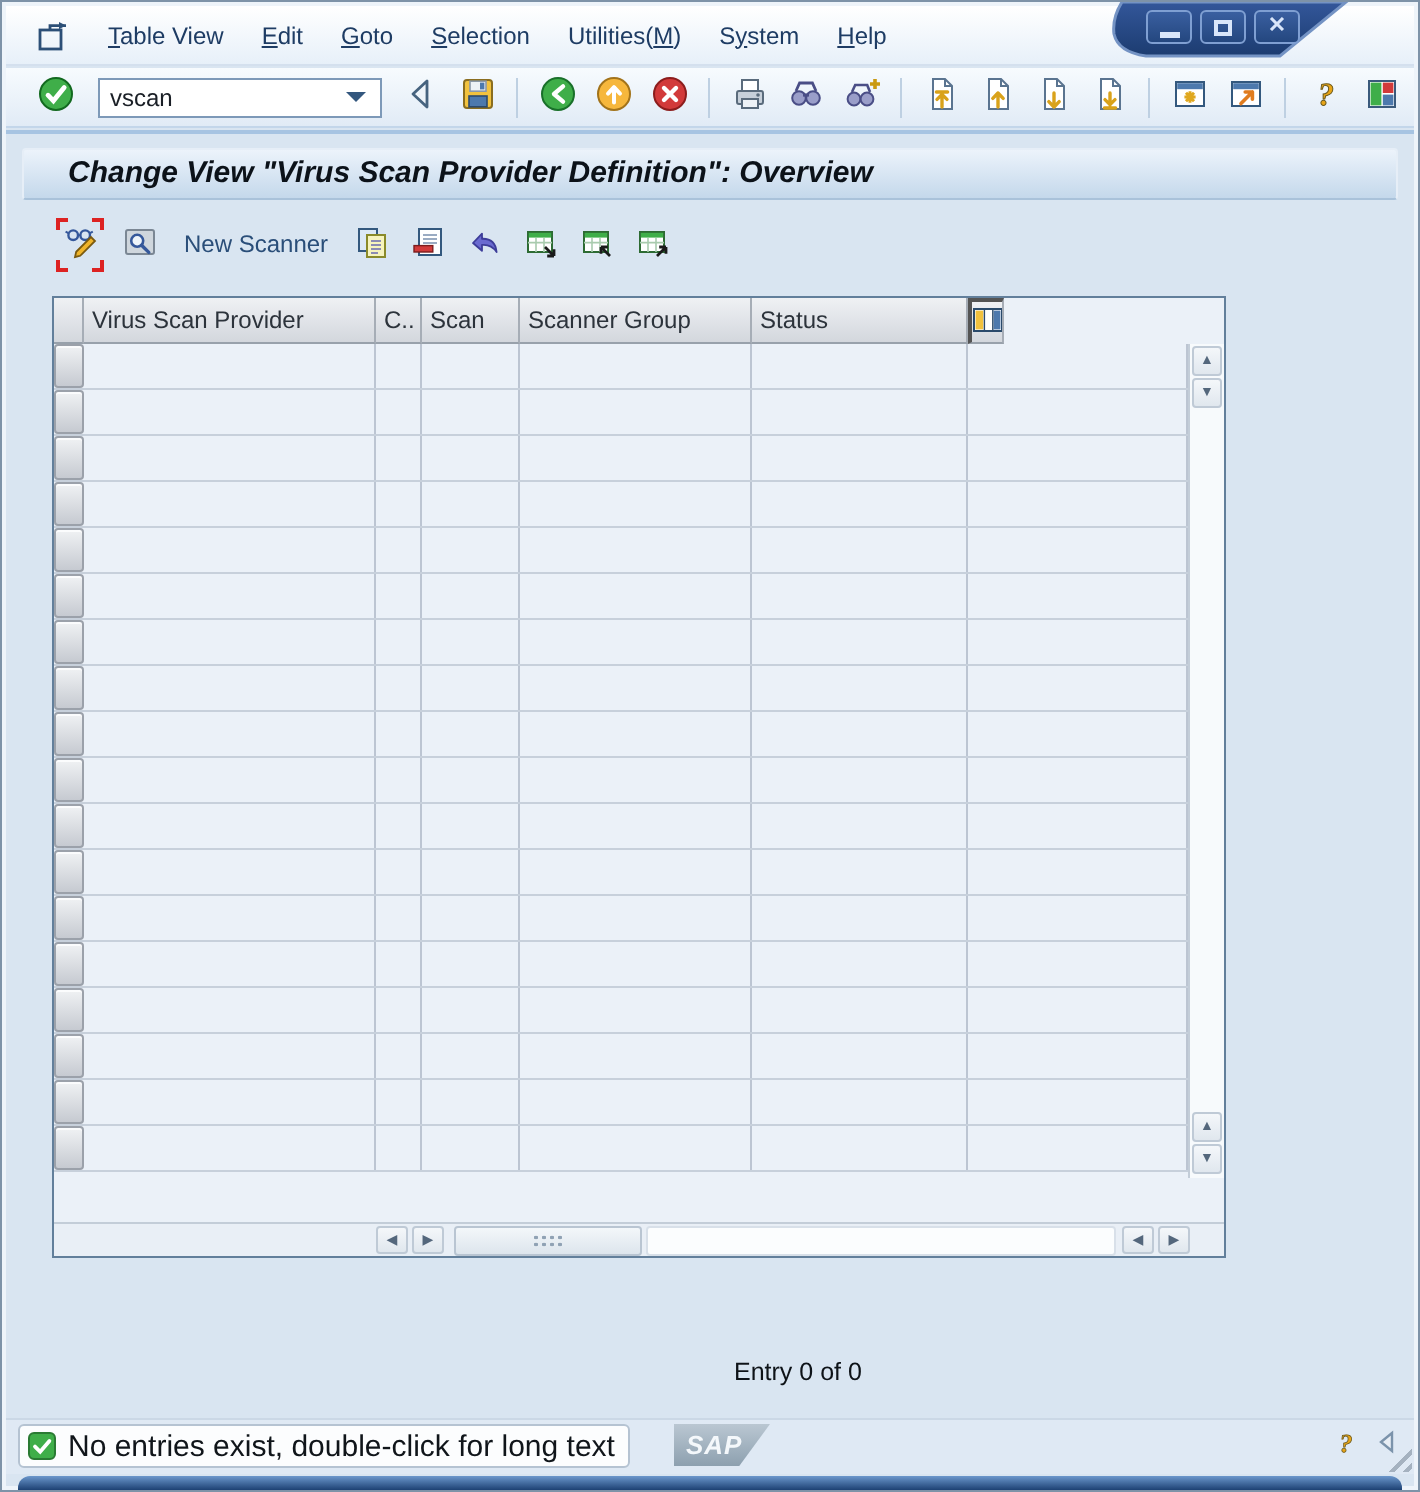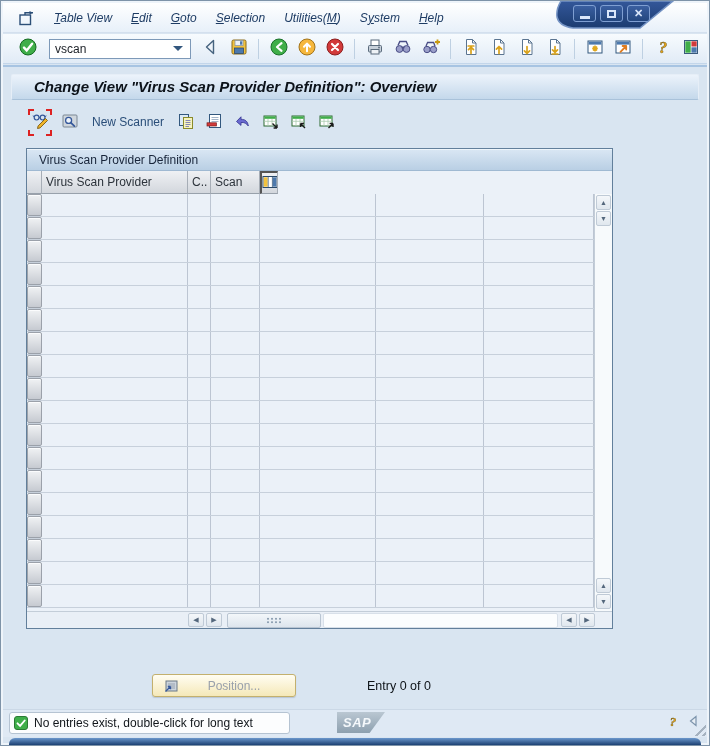--- a/index.html
+++ b/index.html
@@ -73,42 +73,42 @@
   .hcornersp{width:16px;height:100%;}
 
   
   .position-btn{position:absolute;left:151px;top:673px;width:144px;height:23px;border:1px solid #c3b06e;border-radius:3px;background:linear-gradient(#fffdf2,#f5e8b8);display:flex;align-items:center;box-sizing:border-box;cursor:pointer;box-shadow:0 1px 1px rgba(90,100,120,.25);}
   .position-btn .plabel{flex:1;text-align:center;font-size:12px;color:#9aa1ab;}
   .position-btn .picon{margin-left:4px;display:flex;}
   .entry-status{position:absolute;left:366px;top:678px;font-size:12.5px;color:#0e1318;}
 
   
   .statusbar{position:absolute;left:2px;right:2px;bottom:8px;height:27px;background:#dfe9f4;border-top:1px solid #cbd8e6;}
-  .status-msg{position:absolute;left:6px;top:2px;width:281px;height:22px;background:#fcfdfe;border:1px solid #b5c3d2;border-radius:3px;display:flex;align-items:center;gap:5px;padding-left:3px;box-sizing:border-box;font-size:12px;color:#10151a;white-space:nowrap;}
+  .status-msg{position:absolute;left:6px;top:2px;width:306px;height:22px;background:#fcfdfe;border:1px solid #b5c3d2;border-radius:3px;display:flex;align-items:center;gap:5px;padding-left:3px;box-sizing:border-box;font-size:15px;color:#10151a;white-space:nowrap;}
   .sap-logo{position:absolute;left:334px;top:2px;width:48px;height:21px;background:linear-gradient(#bac7d2,#8da0af);clip-path:polygon(0 0,100% 0,68% 100%,0 100%);color:#f4f8fb;font-weight:bold;font-style:italic;font-size:13px;line-height:21px;padding-left:6px;letter-spacing:.5px;box-sizing:border-box;}
   .status-right{position:absolute;right:6px;top:3px;display:flex;align-items:center;gap:4px;}
   .sicon{background:none;border:none;padding:0;display:flex;align-items:center;cursor:pointer;}
 
   .bottom-bar{position:absolute;left:8px;right:8px;bottom:0;height:7px;background:linear-gradient(#6b97cc,#1d4173);border-radius:6px 6px 0 0;}
   .resize-grip{position:absolute;right:3px;bottom:9px;width:15px;height:15px;background:repeating-linear-gradient(135deg,transparent 0 3px,#a5b2c0 3px 5px);clip-path:polygon(100% 0,100% 100%,0 100%);}
 </style>
 </head>
 <body>
 
 <div class="window">
 
   <div class="menubar">
     <span class="menu-exit-icon">
         <svg width="18" height="16" viewBox="0 0 18 16">
           <rect x="3" y="5" width="10.5" height="9.5" fill="none" stroke="#2c4f77" stroke-width="1.4"></rect>
           <path d="M8 5V2.8h8" fill="none" stroke="#2c4f77" stroke-width="1.4"></path>
           <path d="M12.5 1l3.5 1.8-3.5 1.8z" fill="#2c4f77"></path>
         </svg>
       </span>
-    <span id="menu-items" style="display:flex;gap:19px;font-style:italic;">
+    <span id="menu-items" style="display:flex;gap:19px;">
         <span class="menu-item"><u>T</u>able View</span>
         <span class="menu-item"><u>E</u>dit</span>
         <span class="menu-item"><u>G</u>oto</span>
         <span class="menu-item"><u>S</u>election</span>
         <span class="menu-item">Utilities(<u>M</u>)</span>
         <span class="menu-item">S<u>y</u>stem</span>
         <span class="menu-item"><u>H</u>elp</span>
       </span>
   </div>
 
@@ -328,26 +328,27 @@
         <span><svg width="18" height="18" viewBox="0 0 18 18">
             <rect x="3" y="4" width="12" height="10" fill="#fff" stroke="#2d6b33"></rect>
             <rect x="3.4" y="4.4" width="11.2" height="2.4" fill="#3fae49"></rect>
             <path d="M3 9.3h12M7 7v7M11 7v7" stroke="#a9cbae" stroke-width="0.8"></path>
             <path d="M11.5 16l4.5-4.5M16 11.5v3.4M16 11.5h-3.4" stroke="#1a1a1a" stroke-width="1.4" fill="none"></path>
           </svg></span>
       </button>
     </div>
 
   <div class="table-frame">
-    <div class="table-caption">Virus Scan Provider Definition</div>
     <div class="thead" id="col-headers">
         <div class="hcell hsel"></div>
         <div class="hcell" style="width: 146px;">Virus Scan Provider</div>
         <div class="hcell" style="width: 23px;">C..</div>
         <div class="hcell" style="width: 49px;">Scan</div>
+        <div class="hcell" style="width: 116px;">Scanner Group</div>
+        <div class="hcell" style="width: 108px;">Status</div>
         <button class="hcell hcorner">
           <span><svg width="16" height="14" viewBox="0 0 16 14">
               <rect x="1" y="1.5" width="14" height="11" fill="#fff" stroke="#2a4a6b"></rect>
               <rect x="1.8" y="2.3" width="3.8" height="9.4" fill="#f2c23e"></rect>
               <rect x="10.8" y="2.3" width="3.4" height="9.4" fill="#4d79ad"></rect>
               <path d="M6.2 1.5v11M10.4 1.5v11" stroke="#2a4a6b" stroke-width="0.7"></path>
             </svg></span>
         </button>
       </div>
     <div class="tbody">
@@ -533,30 +534,20 @@
       <div class="hthumb">
           <i></i>
         </div>
       <div class="htrack"></div>
       <button class="harr">◀</button>
       <button class="harr">▶</button>
       <span class="hcornersp"></span>
     </div>
   </div>
 
-  <button class="position-btn">
-    <span class="picon" id="position-icon">
-        <svg width="16" height="16" viewBox="0 0 16 16">
-          <rect x="3" y="3" width="11" height="10" fill="#cdd5dd" stroke="#6b7886"></rect>
-          <path d="M5 6h7M5 8h7M5 10h7" stroke="#8b98a6" stroke-width="0.8"></path>
-          <path d="M2.5 13.5l5-5M7.5 8.5H4.8M7.5 8.5v2.7" stroke="#35589b" stroke-width="1.3" fill="none"></path>
-        </svg>
-      </span>
-    <span class="plabel">Position...</span>
-  </button>
   <div class="entry-status">Entry 0 of 0</div>
 
   <div class="statusbar">
     <div class="status-msg">
       <span id="status-check" style="display:flex;">
           <svg width="16" height="16" viewBox="0 0 16 16">
             <rect x="1.5" y="1.5" width="13" height="13" rx="2.5" fill="#3fae49" stroke="#2a7a33"></rect>
             <path d="M4.5 8.3l2.6 2.6 4.6-5.4" stroke="#fff" stroke-width="1.9" fill="none" stroke-linecap="round"></path>
           </svg>
         </span>

